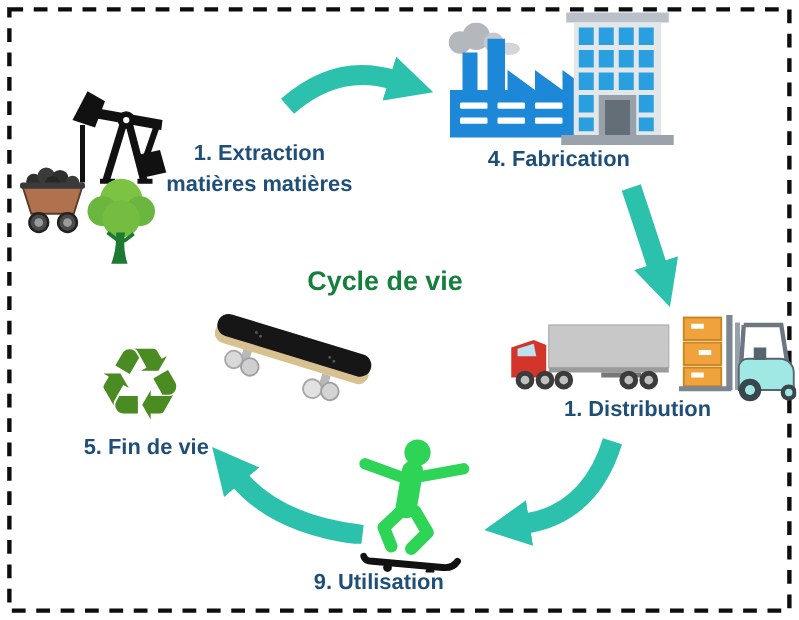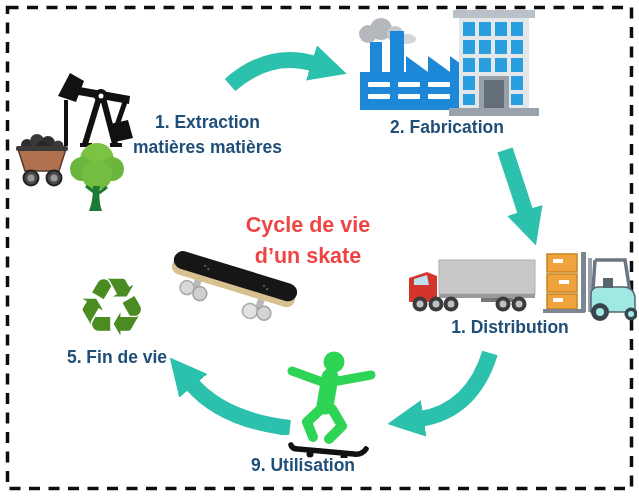--- a/index.html
+++ b/index.html
@@ -7,21 +7,21 @@
     position:relative;width:639px;height:496px;background:#ffffff;
     font-family:"Liberation Sans",sans-serif;overflow:hidden;
   }
   .border-svg{position:absolute;left:0;top:0;pointer-events:none;}
   .abs{position:absolute;}
   .step-label{
     position:absolute;color:#1f4e79;font-weight:700;font-size:17.5px;
     line-height:25px;text-align:center;white-space:nowrap;
   }
   .title{
-    position:absolute;color:#ef4444;font-weight:700;font-size:21.5px;
+    position:absolute;color:#15803d;font-weight:700;font-size:21.5px;
     line-height:31px;text-align:center;white-space:nowrap;
   }
   .recycle{
     position:absolute;color:#4a8b22;font-size:80px;line-height:84px;
     font-weight:700;font-family:"DejaVu Sans",sans-serif;
   }
   svg{display:block;}
 </style>
 </head>
 <body>
@@ -128,21 +128,21 @@
         <rect x="63" y="68" width="12" height="14"></rect>
       <rect x="15" y="86" width="12" height="11"></rect>
         <rect x="63" y="86" width="12" height="11"></rect>
     </g>
     <rect x="31" y="68" width="30" height="32" fill="#98a1a9"></rect>
     <rect x="36" y="72" width="20" height="28" fill="#636e77"></rect>
     <rect x="1" y="100" width="90" height="8" fill="#9aa3ab"></rect>
   </svg>
 
   <div class="step-label" style="left:367px;top:115px;width:160px">
-    <span>2. Fabrication</span>
+    <span>4. Fabrication</span>
   </div>
 
   <svg class="abs" style="left:490px;top:140px" width="80" height="112" viewBox="0 0 80 112">
     <defs>
       <marker id="ah2" viewBox="0 0 10 10" refX="1" refY="5" markerWidth="2.3" markerHeight="2.3" orient="auto">
         <path d="M0,0 L10,5 L0,10 z" fill="#2bc1ac"></path>
       </marker>
     </defs>
     <path d="M15,10 Q30,55 36,74" fill="none" stroke-width="16" marker-end="url(#ah2)" stroke="#2bc1ac"></path>
   </svg>
@@ -233,21 +233,20 @@
   </svg>
 
   <div class="recycle" style="left:76px;top:266px">♻</div>
 
   <div class="step-label" style="left:52px;top:345px;width:130px">
     <span>5. Fin de vie</span>
   </div>
 
   <div class="title" style="left:223px;top:210px;width:170px">
     <span>Cycle de vie</span><br>
-    <span>d’un skate</span>
   </div>
 
   <svg class="abs" style="left:160px;top:233px" width="148" height="96" viewBox="0 0 148 96">
     <g transform="rotate(17 74 48)">
       <rect x="36" y="56" width="7" height="10" fill="#b9b9b9"></rect>
       <rect x="102" y="58" width="7" height="10" fill="#b9b9b9"></rect>
       <circle cx="31" cy="68" r="7" fill="#d9d9d9" stroke="#a8a8a8" stroke-width="1.5"></circle>
       <circle cx="45" cy="70" r="7" fill="#cfcfcf" stroke="#a0a0a0" stroke-width="1.5"></circle>
       <circle cx="98" cy="72" r="7.5" fill="#e2e2e2" stroke="#a8a8a8" stroke-width="1.5"></circle>
       <circle cx="112" cy="70" r="7" fill="#d4d4d4" stroke="#a0a0a0" stroke-width="1.5"></circle>

